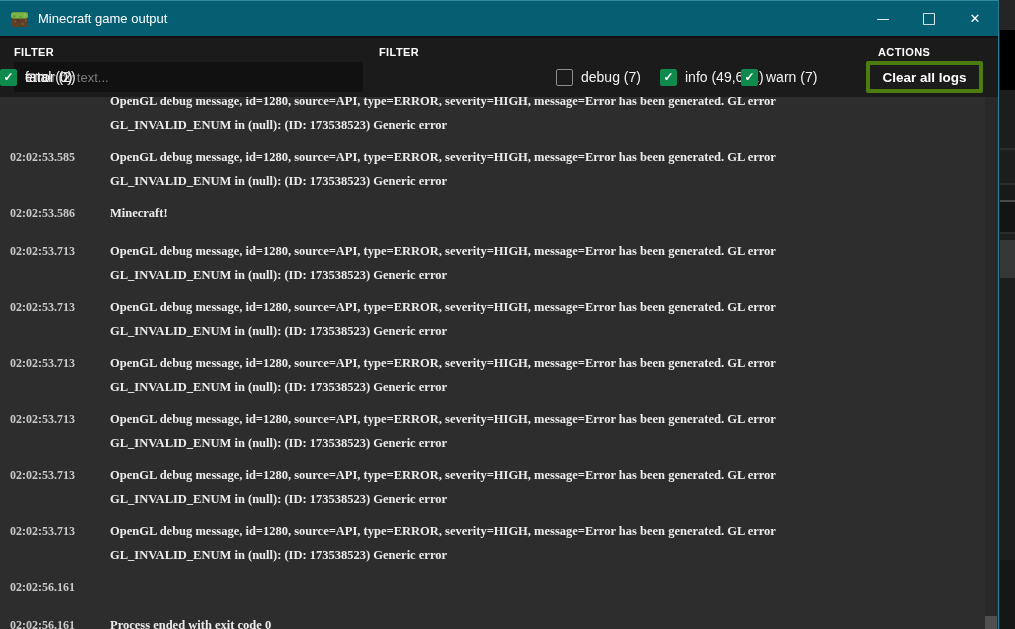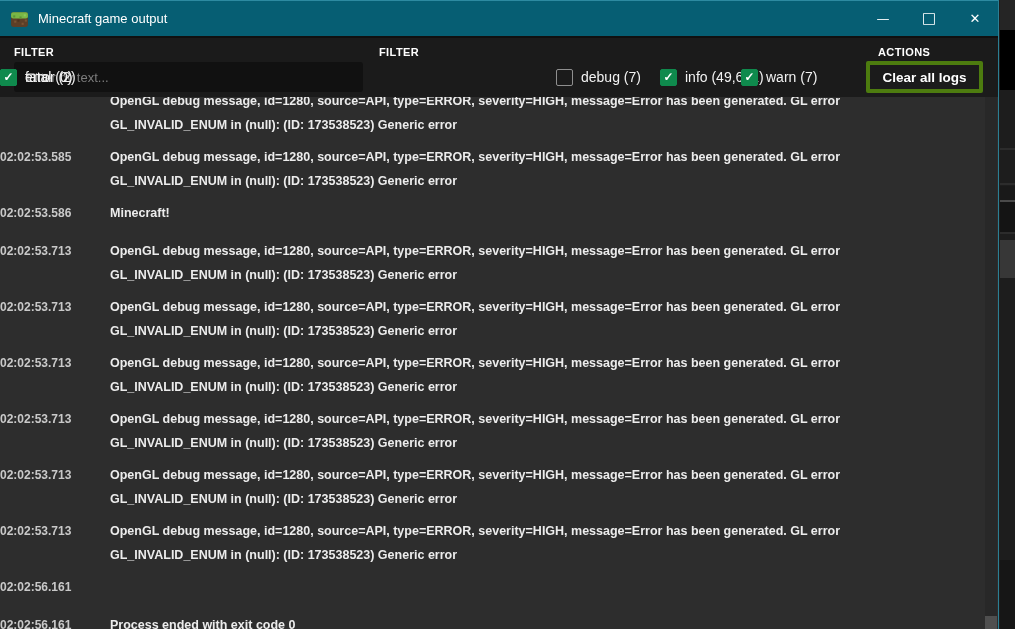--- a/index.html
+++ b/index.html
@@ -53,23 +53,23 @@
   .clear-btn { position:absolute; left:866px; top:23px; width:117px; height:32px;
                background:transparent; border:4px solid #4d7c0f; border-radius:2px;
                color:#ffffff; font-size:13.5px; font-weight:bold;
                font-family:"Liberation Sans", sans-serif; cursor:default; }
 
   
   .log-viewport { position:absolute; left:0; top:97px; width:100%; height:532px;
                   background:#2d2d2d; overflow:hidden; }
   .log-content { margin-top:-12px; }
   .log-entry { display:flex; padding:4px 0;
-               font-family:Liberation Sans, sans-serif; font-weight:bold; }
+               font-family:Liberation Serif, serif; font-weight:bold; }
   .log-entry.single { padding-bottom:10px;justify-content:space-between; }
-  .log-time { flex:0 0 110px; color:#c9c9c9; font-size:12px; line-height:24px; white-space:pre; }
+  .log-time { flex:0 0 110px; padding-left:10px; color:#c9c9c9; font-size:12px; line-height:24px; white-space:pre; }
   .log-msg { flex:1; color:#ececec; font-size:12.5px; }
   .log-line { line-height:24px; white-space:pre; min-height:24px; }
 
   
   .scrollbar-track { position:absolute; right:1px; top:97px; width:12px; height:532px;
                      background:#282828; }
   .scrollbar-thumb { position:absolute; left:0; bottom:0; width:12px; height:13px;
                      background:#4f4f4f; }
 
   

